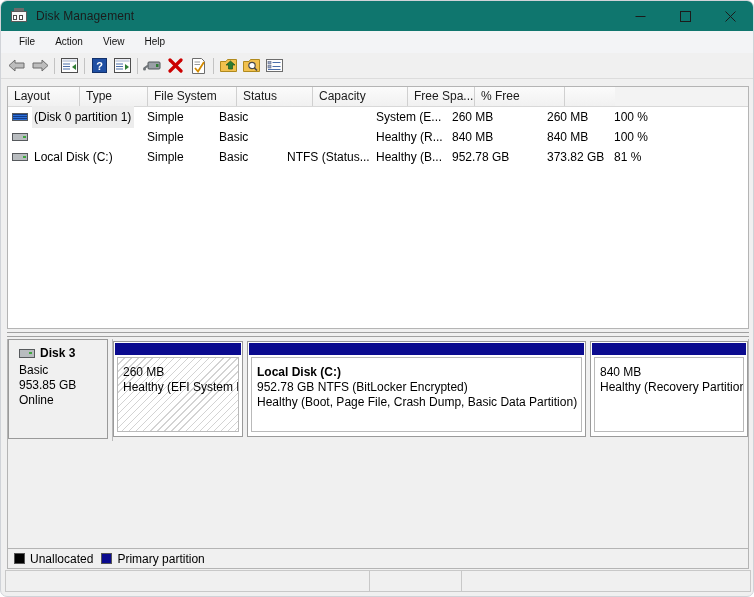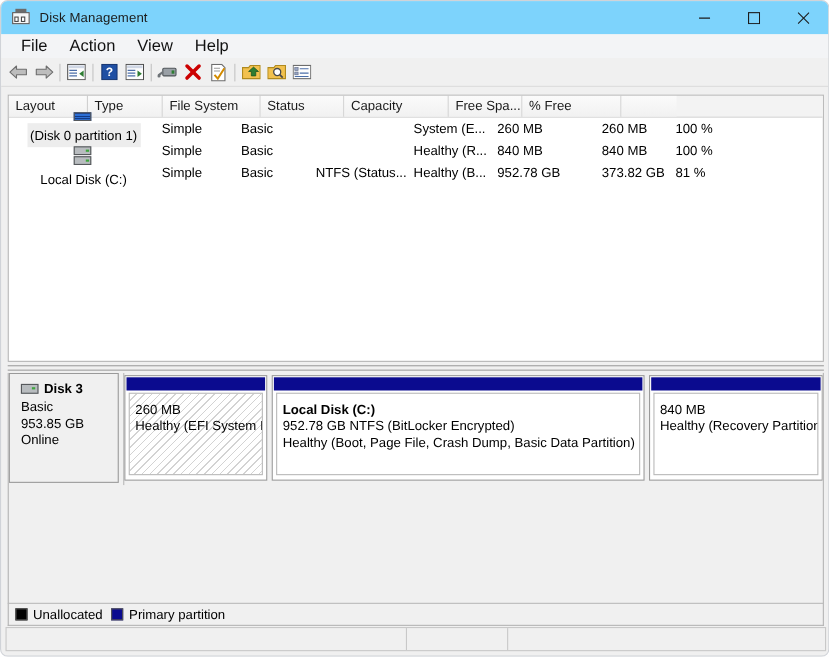--- a/index.html
+++ b/index.html
@@ -25,21 +25,21 @@
     background: #f0f0f0;
     border: 1px solid #d0d3d8;
     box-sizing: border-box;
     border-radius: 7px;
     overflow: hidden;
   }
 
   
   .titlebar {
     height: 30px;
-    background: #7dd3fc;
+    background: #0f766e;
     display: flex;
     align-items: center;
     position: relative;
   }
   .title-icon {
     width: 16px; height: 16px;
     margin-left: 10px; margin-right: 9px;
     position: relative;
     flex: none;
   }
@@ -89,21 +89,21 @@
   
   .menubar {
     height: 22px;
     background: #f3f4f6;
     display: flex;
     align-items: center;
     padding-left: 8px;
   }
   .menu-item {
     padding: 3px 10px 4px 10px;
-    font-size: 15px;
+    font-size: 10px;
     color: #111111;
     cursor: default;
   }
 
   
   .toolbar {
     height: 25px;
     background: #f0f0f0;
     display: flex;
     align-items: center;
@@ -162,21 +162,20 @@
     box-sizing: border-box;
     padding-left: 6px;
     white-space: nowrap;
     overflow: hidden;
     color: #000;
   }
   .vcell.vol {
     padding-left: 4px;
     display: flex;
     align-items: center;
-    flex-direction: column;
   }
   .vol-label {
     display: inline-block;
     padding: 1px 3px 1px 2px;
   }
   .vol-label.sel { background: #ededed; }
 
   
   .vicon { width: 16px; height: 12px; margin-right: 4px; position: relative; flex: none; }
   .vicon .shell {

